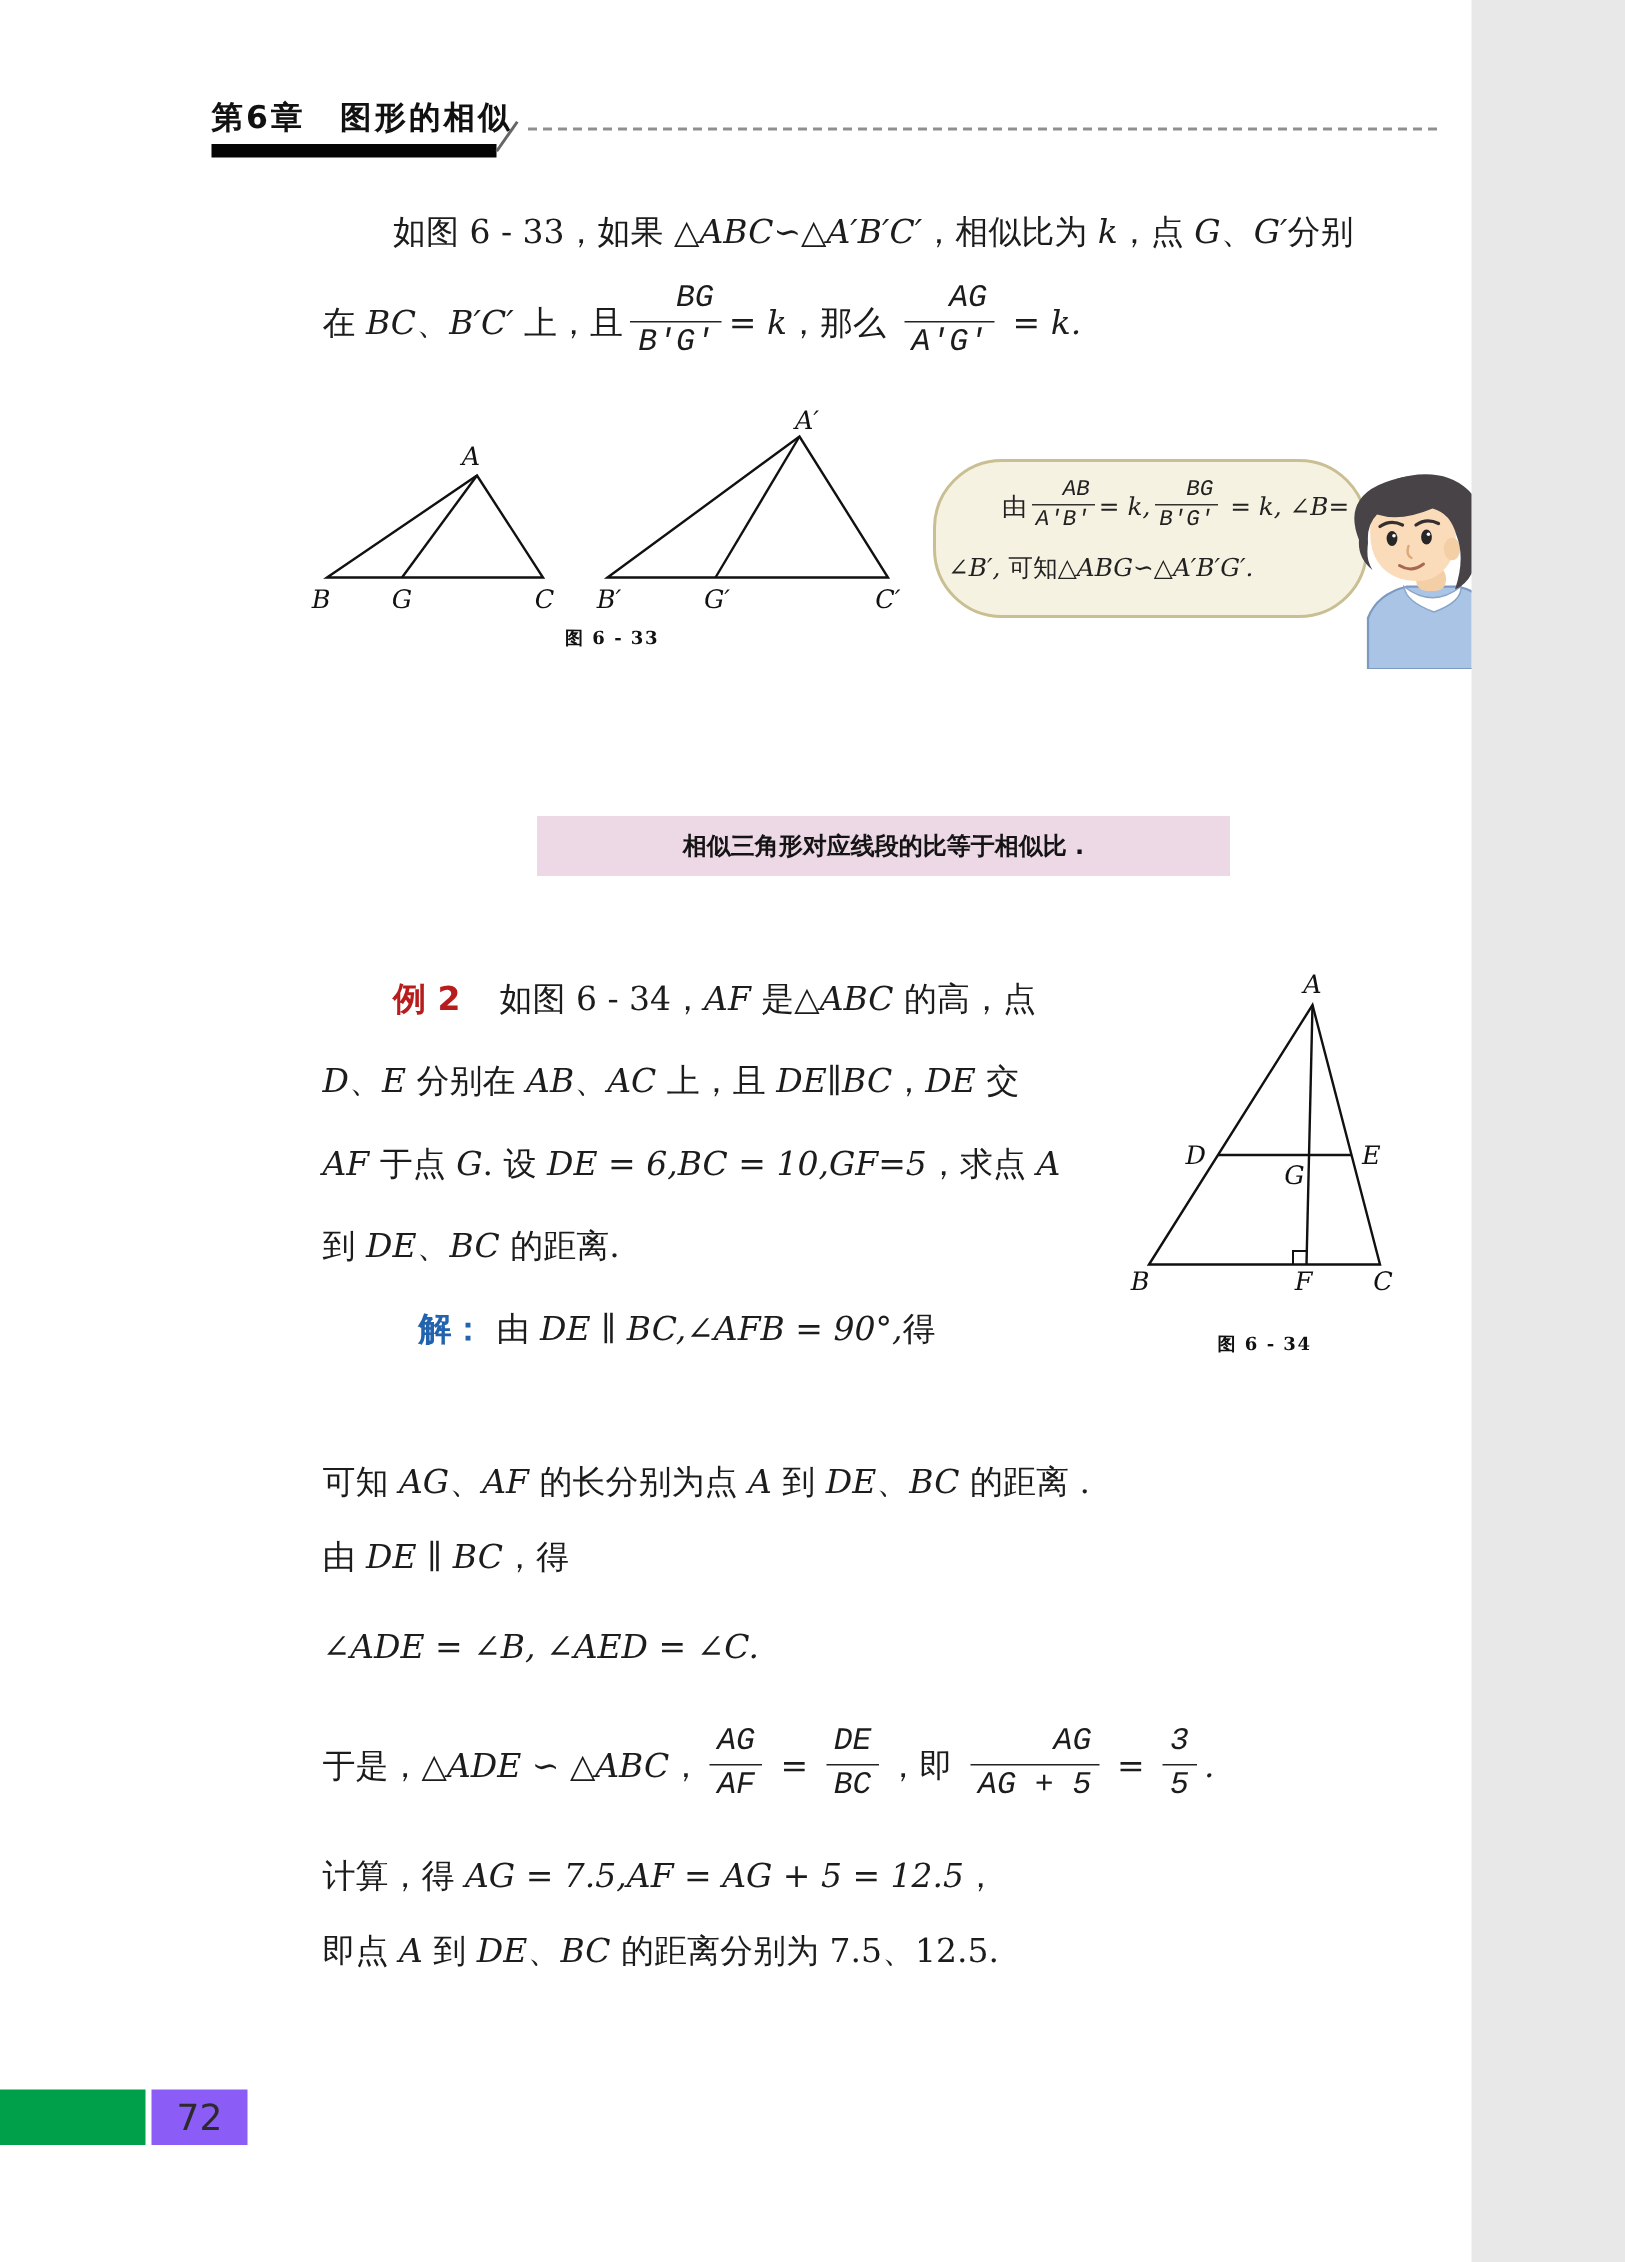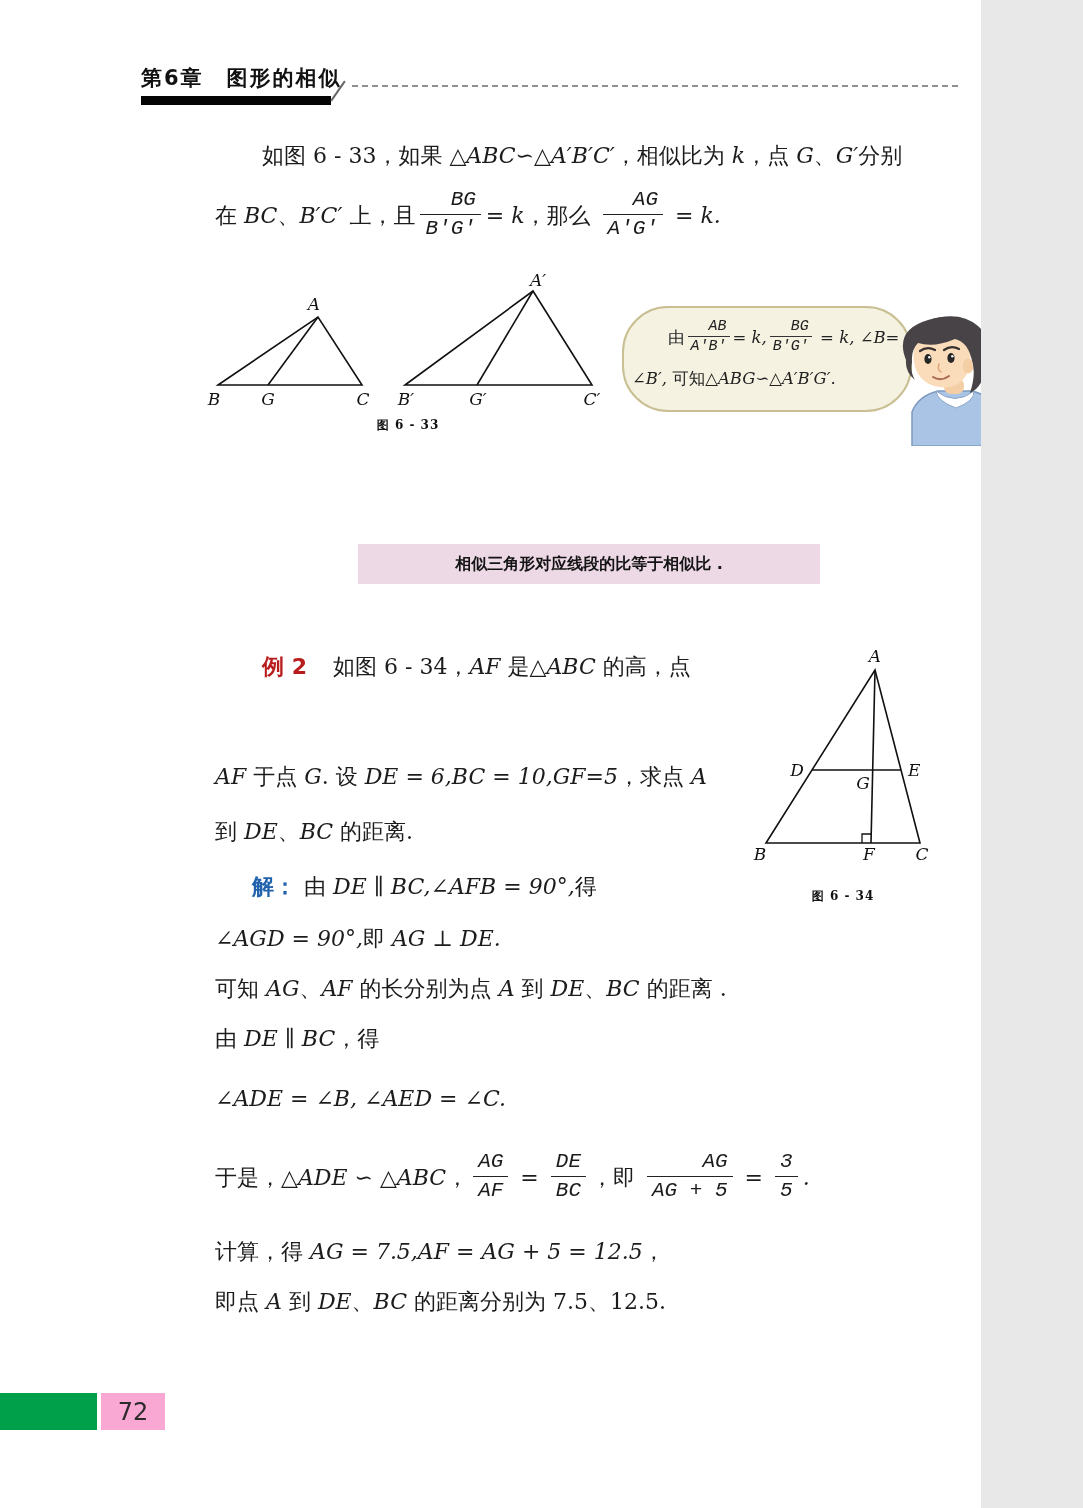--- a/index.html
+++ b/index.html
@@ -110,20 +110,21 @@
     <path d="M61,50 Q59,56 63,58" stroke="#dca87c" stroke-width="1.6" fill="none" stroke-linecap="round"></path>
 
     <path d="M55,63 Q63,68 71,62" stroke="#a8674f" stroke-width="2" fill="none" stroke-linecap="round"></path>
   </svg>
 
   <div class="theorem-box" id="theorem-box" style="background: rgb(237, 216, 230);">相似三角形对应线段的比等于相似比 .</div>
 
   <div class="line" style="left:262px;top:652px;">
     <span class="ex-label" id="ex-label" style="color: #b91c1c;">例 2</span><span><span class="cn">如图 6 - 34，</span><span class="math">AF</span><span class="cn"> 是</span><span class="math">△ABC</span><span class="cn"> 的高，点</span></span>
   </div>
+  <div class="line" style="left:215px;top:707px;"><span class="math">D</span><span class="cn">、</span><span class="math">E</span><span class="cn"> 分别在 </span><span class="math">AB</span><span class="cn">、</span><span class="math">AC</span><span class="cn"> 上，且 </span><span class="math">DE∥BC</span><span class="cn">，</span><span class="math">DE</span><span class="cn"> 交</span></div>
   <div class="line" style="left:215px;top:762px;"><span class="math">AF</span><span class="cn"> 于点 </span><span class="math">G</span><span class="cn">. 设 </span><span class="math">DE = 6,BC = 10,GF=5</span><span class="cn">，求点 </span><span class="math">A</span></div>
   <div class="line" style="left:215px;top:817px;"><span class="cn">到 </span><span class="math">DE</span><span class="cn">、</span><span class="math">BC</span><span class="cn"> 的距离.</span></div>
 
   <svg class="abs" style="left:752px;top:648px;" width="185" height="218" viewBox="0 0 185 218">
     <polygon points="14,195 123,22 168,195" fill="none" stroke="#111" stroke-width="1.6"></polygon>
 
     <line x1="123" y1="22" x2="119" y2="195" stroke="#111" stroke-width="1.6"></line>
 
     <line x1="60" y1="122" x2="149" y2="122" stroke="#111" stroke-width="1.6"></line>
 
@@ -131,27 +132,26 @@
     <text x="123" y="14" text-anchor="middle">A</text>
     <text x="8" y="212" text-anchor="middle">B</text>
     <text x="170" y="212" text-anchor="middle">C</text>
     <text x="117" y="212" text-anchor="middle">F</text>
     <text x="52" y="128" text-anchor="end">D</text>
     <text x="156" y="128" text-anchor="start">E</text>
     <text x="111" y="141" text-anchor="middle">G</text>
   </svg>
   <div class="fig-caption" style="left:768px;top:888px;width:150px;">图 6 - 34</div>
 
-  <div class="line" style="left:252px;top:872px;">
+  <div class="line" style="left:279px;top:872px;">
     <span class="sol-label" id="sol-label" style="color: rgb(34, 99, 174);">解：</span><span><span class="cn">由 </span><span class="math">DE ∥ BC,∠AFB = 90°,</span><span class="cn">得</span></span>
   </div>
-  <div class="line" style="left:215px;top:924px;"><span class="math">∠AGD = 90°,</span><span class="cn">即 </span><span class="math">AG ⊥ DE.</span></div>
   <div class="line" style="left:215px;top:974px;"><span class="cn">可知 </span><span class="math">AG</span><span class="cn">、</span><span class="math">AF</span><span class="cn"> 的长分别为点 </span><span class="math">A</span><span class="cn"> 到 </span><span class="math">DE</span><span class="cn">、</span><span class="math">BC</span><span class="cn"> 的距离 .</span></div>
   <div class="line" style="left:215px;top:1024px;"><span class="cn">由 </span><span class="math">DE ∥ BC</span><span class="cn">，得</span></div>
   <div class="line" style="left:215px;top:1084px;"><span class="math">∠ADE = ∠B, ∠AED = ∠C.</span></div>
   <div class="line" style="left:215px;top:1152px;"><span class="cn">于是，</span><span class="math">△ADE ∽ △ABC</span><span class="cn">，</span><span class="frac"><span class="num">AG</span><span class="den">AF</span></span><span class="math"> = </span><span class="frac"><span class="num">DE</span><span class="den">BC</span></span><span class="cn">，即 </span><span class="frac"><span class="num">AG</span><span class="den">AG + 5</span></span><span class="math"> = </span><span class="frac"><span class="num">3</span><span class="den">5</span></span><span class="math">.</span></div>
   <div class="line" style="left:215px;top:1237px;"><span class="cn">计算，得 </span><span class="math">AG = 7.5,AF = AG + 5 = 12.5</span><span class="cn">，</span></div>
   <div class="line" style="left:215px;top:1287px;"><span class="cn">即点 </span><span class="math">A</span><span class="cn"> 到 </span><span class="math">DE</span><span class="cn">、</span><span class="math">BC</span><span class="cn"> 的距离分别为 7.5、12.5.</span></div>
 
   <div class="footer-bar-dark" id="footer-bar" style="background: rgb(0, 160, 75);"></div>
-  <div class="footer-page-box" id="footer-page" style="background: #f9a8d4;">72</div>
+  <div class="footer-page-box" id="footer-page" style="background: #8b5cf6;">72</div>
 
 </div>
 
 </body></html>

